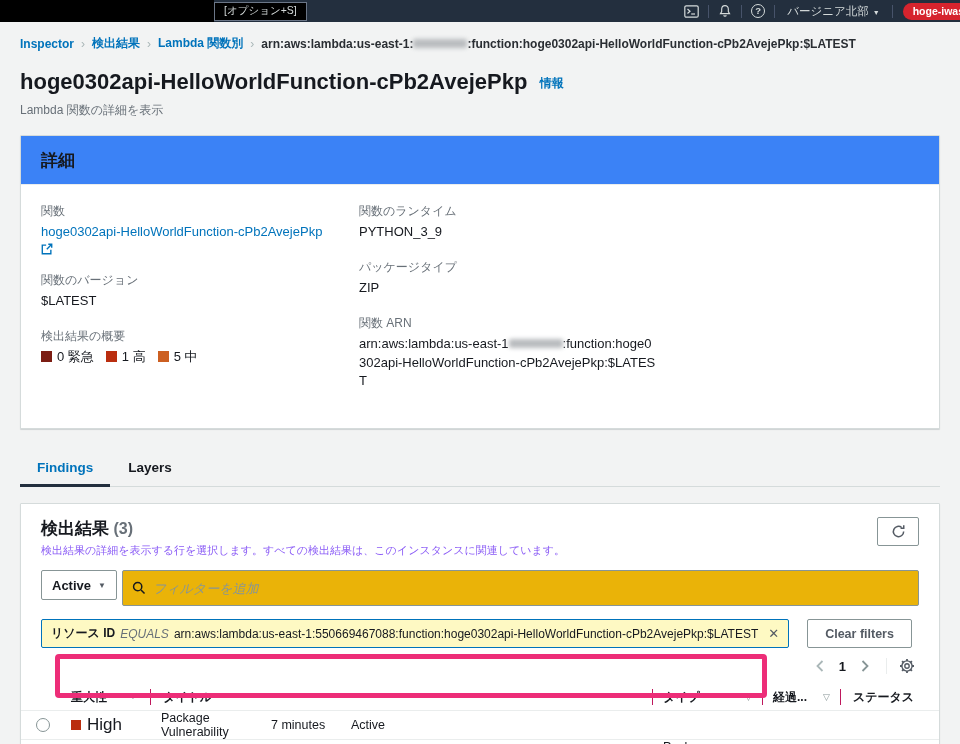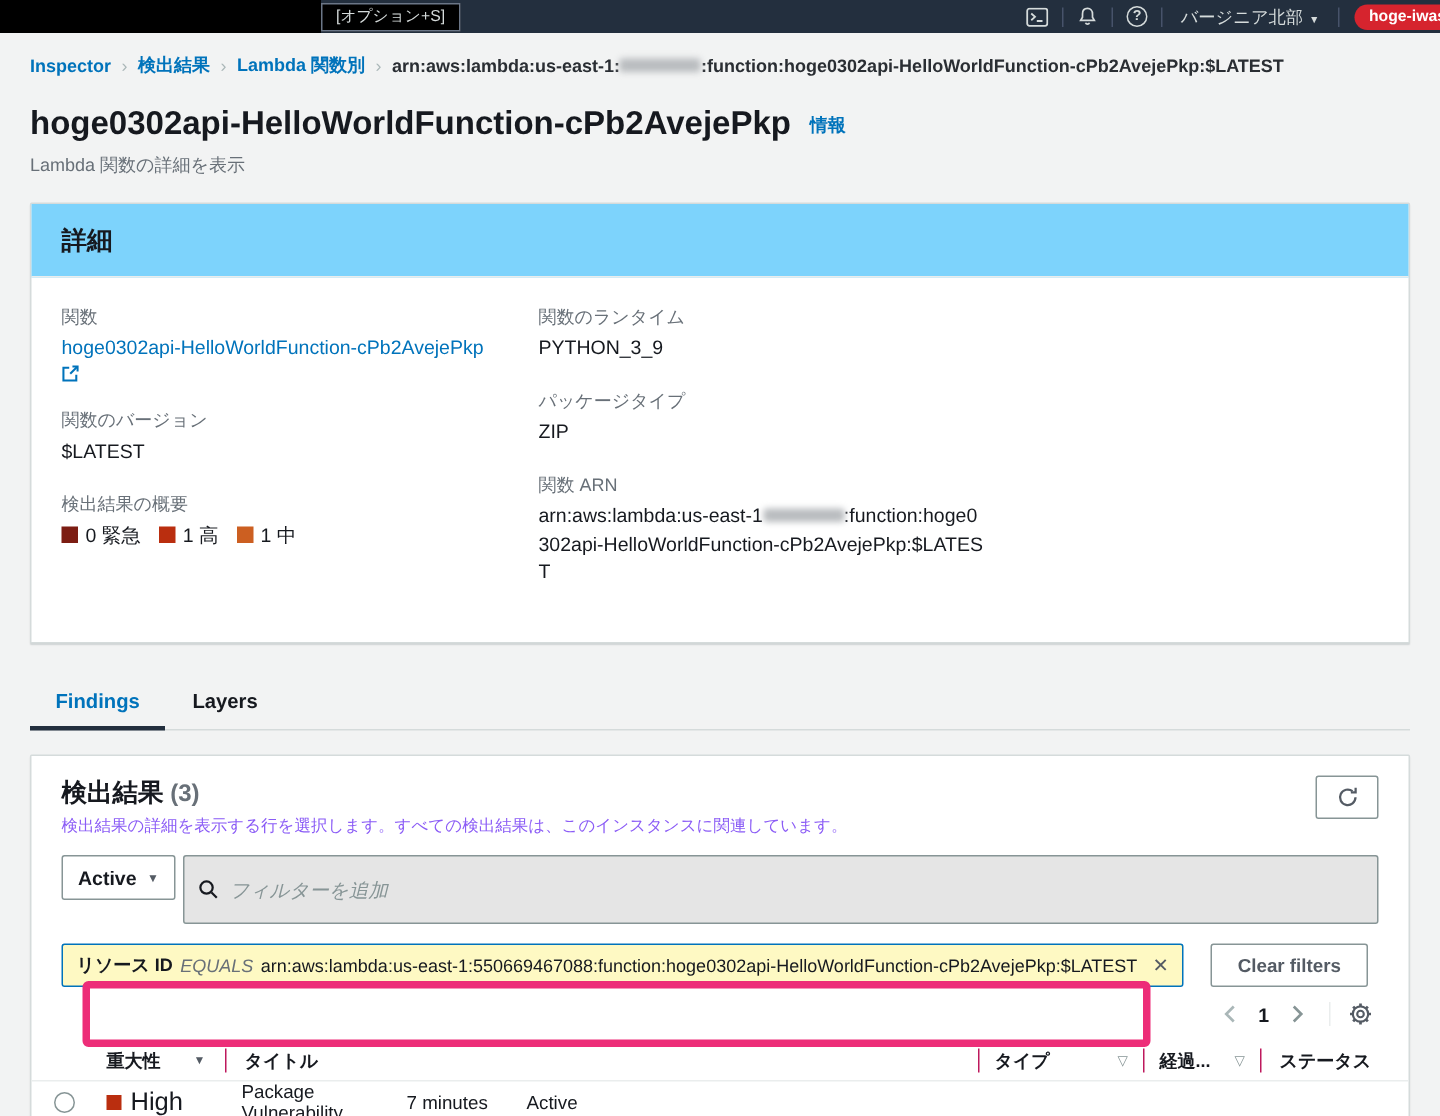--- a/index.html
+++ b/index.html
@@ -32,21 +32,21 @@
     border-radius:2px; filter:blur(2px); vertical-align:baseline; }
   
   .page-header { margin:17px 20px 0; }
   .page-title { font-size:22px; font-weight:bold; color:#16191f; display:inline; }
   .info-link { color:#0073bb; font-size:12px; font-weight:bold; margin-left:8px;
     text-decoration:none; cursor:pointer; vertical-align:2px; }
   .page-subtitle { font-size:12px; color:#687078; margin-top:7px; }
   
   .card { margin:16px 20px 0; background:#fff; border:1px solid #d5dbdb; border-radius:1px;
     box-shadow:0 1px 1px 0 rgba(0,28,36,.15); }
-  .card-header { padding:13px 20px 12px; border-bottom:1px solid #eaeded; background:#7dd3fc; }
+  .card-header { padding:13px 20px 12px; border-bottom:1px solid #eaeded; background:#3b82f6; }
   .card-header h2 { font-size:17px; font-weight:bold; display:inline; }
   
   .details-body { padding:18px 20px 20px; display:grid; grid-template-columns:318px 298px 1fr; }
   .field { margin-bottom:17px; }
   .field-label { font-size:12px; color:#687078; margin-bottom:3px; }
   .field-value { font-size:13px; color:#16191f; line-height:1.45; }
   .field-value.arn { word-break:break-all; max-width:300px; }
   a.value-link { color:#0073bb; text-decoration:none; cursor:pointer; }
   .ext-icon { margin-left:4px; vertical-align:-1px; }
   .sev-legend { display:flex; gap:12px; align-items:center; }
@@ -67,22 +67,22 @@
   .findings-desc { font-size:11px; color:#8b5cf6; margin-top:3px; }
   .btn { background:#fff; border:1px solid #879596; border-radius:2px; color:#545b64;
     font-weight:bold; font-size:12.5px; cursor:pointer;
     display:inline-flex; align-items:center; justify-content:center; }
   .refresh-btn { width:42px; height:29px; }
   .filter-row { padding:12px 20px 0; display:flex; gap:5px; }
   .status-select { border:1px solid #879596; border-radius:2px; height:30px; padding:0 10px;
     font-size:13px; font-weight:bold; color:#16191f; display:flex; align-items:center; gap:7px;
     background:#fff; cursor:pointer; flex:none; }
   .status-select .caret { font-size:8px; color:#545b64; }
-  .filter-input-wrap { flex:1; border:1px solid #879596; border-radius:2px; height:46px;
-    display:flex; align-items:center; padding:0 9px; background:#e5e5e5; }
+  .filter-input-wrap { flex:1; border:1px solid #879596; border-radius:2px; height:36px;
+    display:flex; align-items:center; padding:0 9px; background:#eab308; }
   .filter-input { border:none; outline:none; flex:1; font-size:13px; font-style:italic;
     color:#16191f; margin-left:7px; background:transparent; font-family:inherit; }
   .filter-input::placeholder { color:#879596; font-style:italic; }
   .token-row { padding:13px 20px 0; display:flex; align-items:center; }
   .token { border:1px solid #0073bb; background:#fef9c3; border-radius:2px; font-size:12px;
     padding:5px 9px; display:flex; align-items:center; white-space:nowrap; }
   .token-key { font-weight:bold; margin-right:5px; }
   .token-op { font-style:italic; color:#687078; margin-right:5px; }
   .token-close { margin-left:10px; color:#545b64; font-size:13px; cursor:pointer; font-style:normal; }
   .clear-filters-btn { margin-left:18px; height:29px; padding:0 17px; }
@@ -193,21 +193,21 @@
           <span class="sev-item">
               <span class="sev-sq" style="background-color: rgb(124, 29, 19);"></span>
               <span>0 緊急</span>
             </span>
           <span class="sev-item">
               <span class="sev-sq" style="background-color: rgb(186, 46, 15);"></span>
               <span>1 高</span>
             </span>
           <span class="sev-item">
               <span class="sev-sq" style="background-color: rgb(204, 95, 33);"></span>
-              <span>1 中</span>
+              <span>5 中</span>
             </span>
         </div>
       </div>
     </div>
 
     <div>
       <div class="field">
         <div class="field-label">関数のランタイム</div>
         <div class="field-value">PYTHON_3_9</div>
       </div>

